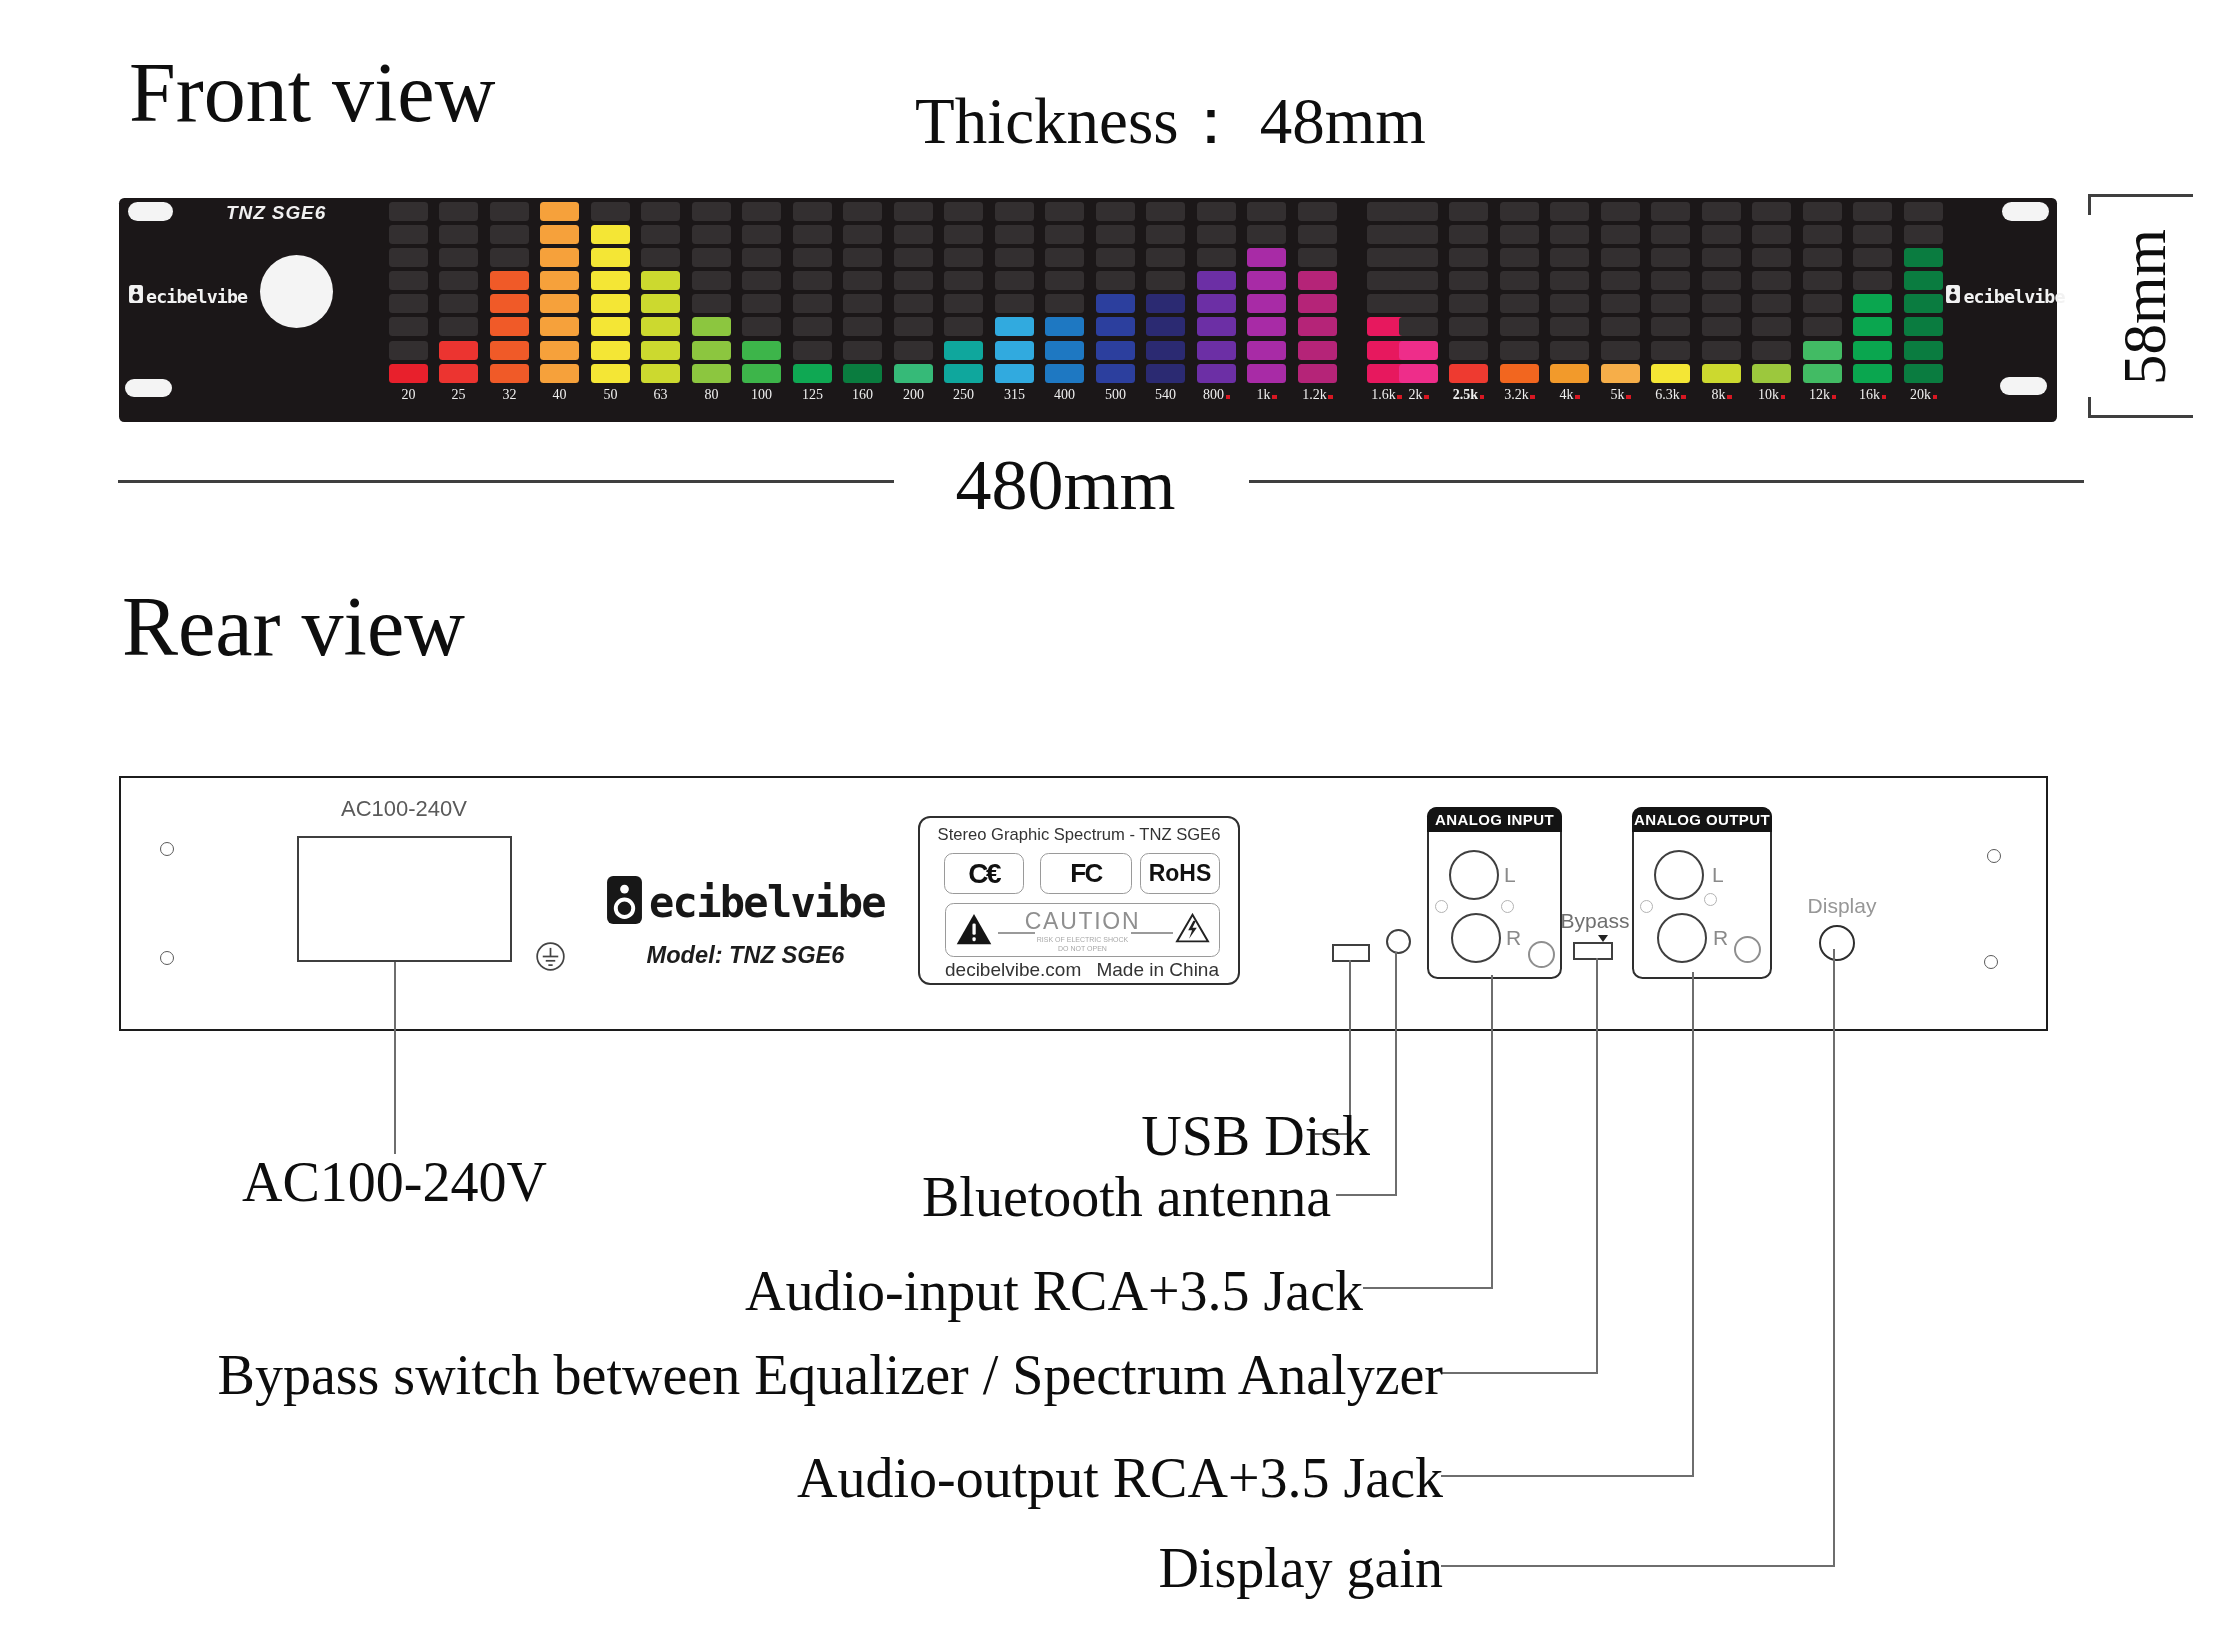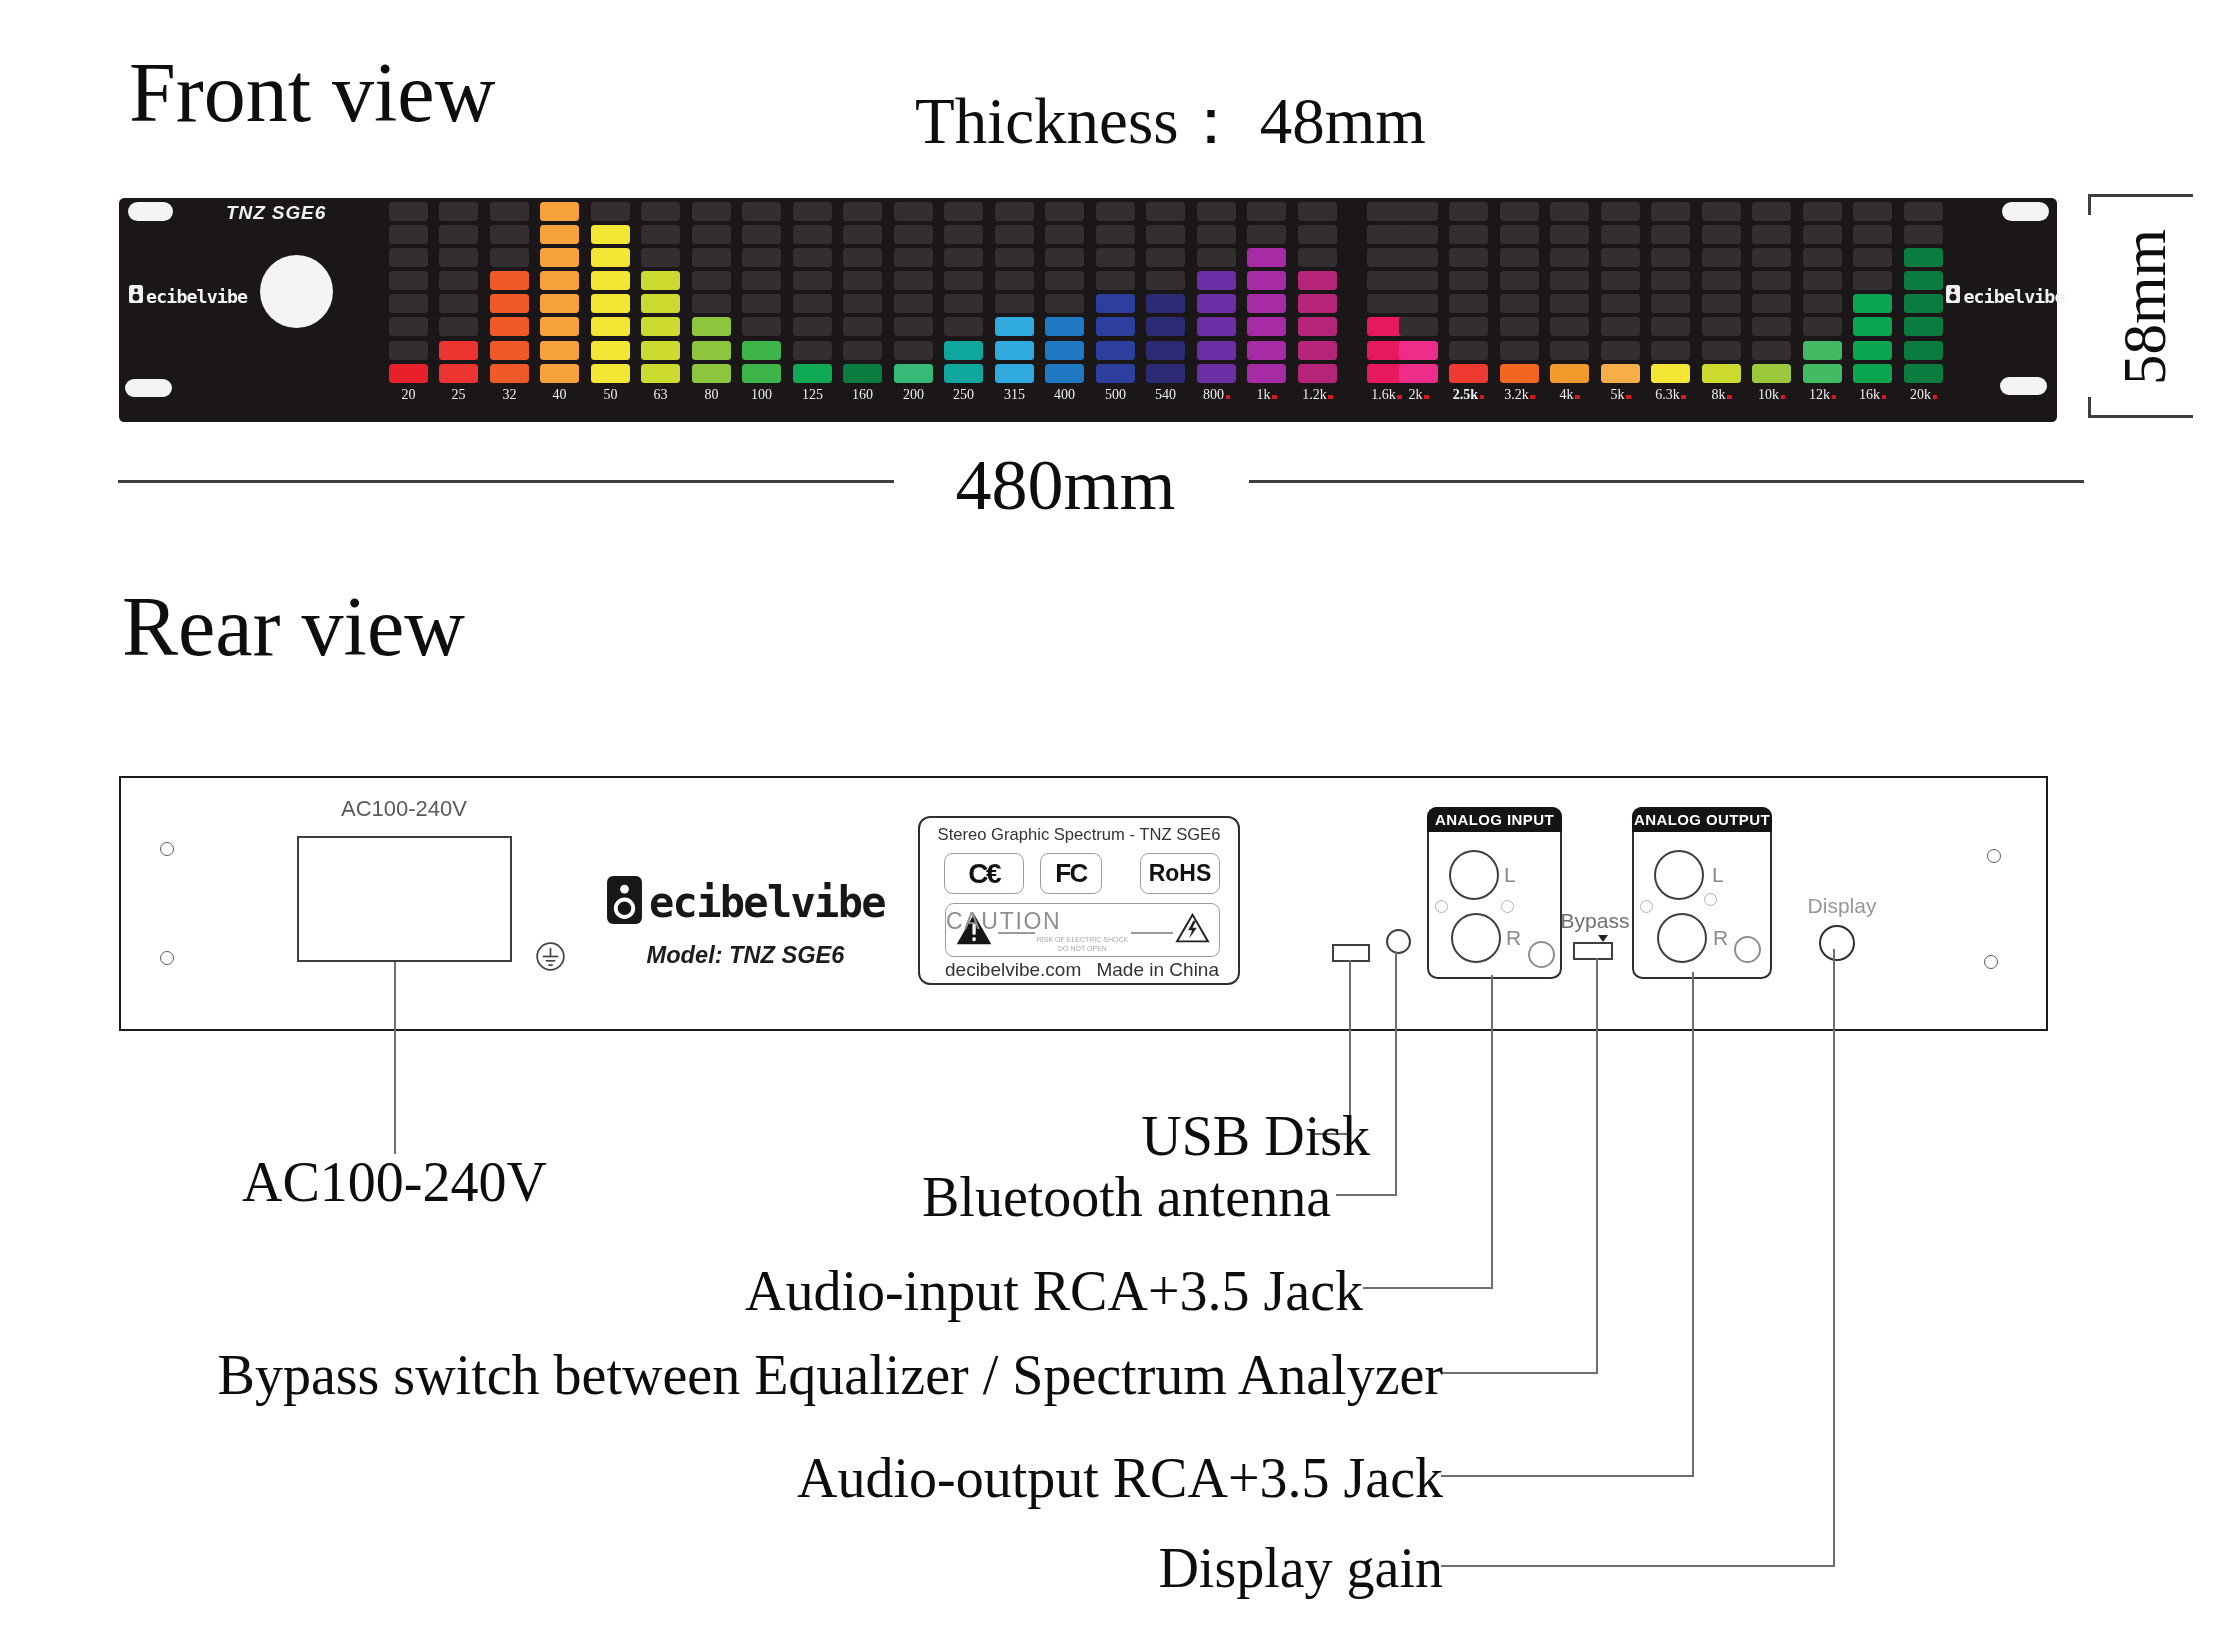--- a/index.html
+++ b/index.html
@@ -52,21 +52,21 @@
               font:italic 700 23.6px "Liberation Sans",sans-serif;color:#1d1d1d;}
   
   #cert{position:absolute;left:797px;top:38px;width:322px;height:169px;border:2.2px solid #2f2f2f;
         border-radius:12.2px;box-sizing:border-box;background:#fff;}
   #cert-title{margin-top:7px;text-align:center;font:16.6px "Liberation Sans",sans-serif;color:#333;}
   .badge{position:absolute;top:35px;height:41px;border:1.7px solid #9a9a9a;border-radius:8.7px;box-sizing:border-box;
          display:flex;align-items:center;justify-content:center;background:#fff;}
   .badge-text{font-family:"Liberation Sans",sans-serif;font-weight:700;color:#111;}
   #caution-box{position:absolute;left:25px;top:85px;width:275px;height:54px;border:1.7px solid #9a9a9a;
                border-radius:8.7px;box-sizing:border-box;}
-  #caution-word{position:absolute;left:0;top:3.5px;width:100%;
+  #caution-word{position:absolute;left:0;top:3.5px;width:100%;text-align:center;
                 font:23px "Liberation Sans",sans-serif;color:#8f8f8f;letter-spacing:1.7px;}
   .caution-line{position:absolute;top:28px;height:1.7px;background:#9a9a9a;}
   #caution-small{position:absolute;left:0;top:32px;width:100%;text-align:center;
                  font:7px "Liberation Sans",sans-serif;color:#a8a8a8;line-height:8.7px;}
   #cert-web{position:absolute;left:25px;top:141px;font:19px "Liberation Sans",sans-serif;color:#333;}
   #cert-origin{position:absolute;right:19px;top:141px;font:19px "Liberation Sans",sans-serif;color:#333;}
   
   #usb-rect{position:absolute;left:1211px;top:166px;width:38px;height:18.3px;border:2.2px solid #3f3f3f;box-sizing:border-box;}
   #bt-circle{position:absolute;left:1265px;top:151px;width:25px;height:25px;border:2.2px solid #3f3f3f;
              border-radius:50%;box-sizing:border-box;}
@@ -520,21 +520,21 @@
     <span class="brand-text">ecibelvibe</span>
   </div>
   <div id="rear-model">Model: TNZ SGE6</div>
 
   <div id="cert">
     <div id="cert-title">Stereo Graphic Spectrum - TNZ SGE6</div>
     <div id="badge-row">
         <div class="badge" style="left: 23.6px; width: 80px;">
           <span class="badge-text" style="font-size: 28px; letter-spacing: -2.6px;">C€</span>
         </div>
-        <div class="badge" style="left: 120px; width: 62px; justify-content: center;">
+        <div class="badge" style="left: 120px; width: 92px; justify-content: center;">
           <span class="badge-text" style="font-size: 26px; letter-spacing: -1.7px;">FC</span>
         </div>
         <div class="badge" style="left: 220px; width: 80px;">
           <span class="badge-text" style="font-size: 23px; letter-spacing: 0px;">RoHS</span>
         </div>
       </div>
     <div id="caution-box">
       <span style="position:absolute;left:8.7px;top:7.9px;">
         <svg width="38" height="35" viewBox="0 0 44 40">
             <polygon points="22,2 42,37 2,37" fill="#151515"></polygon>

